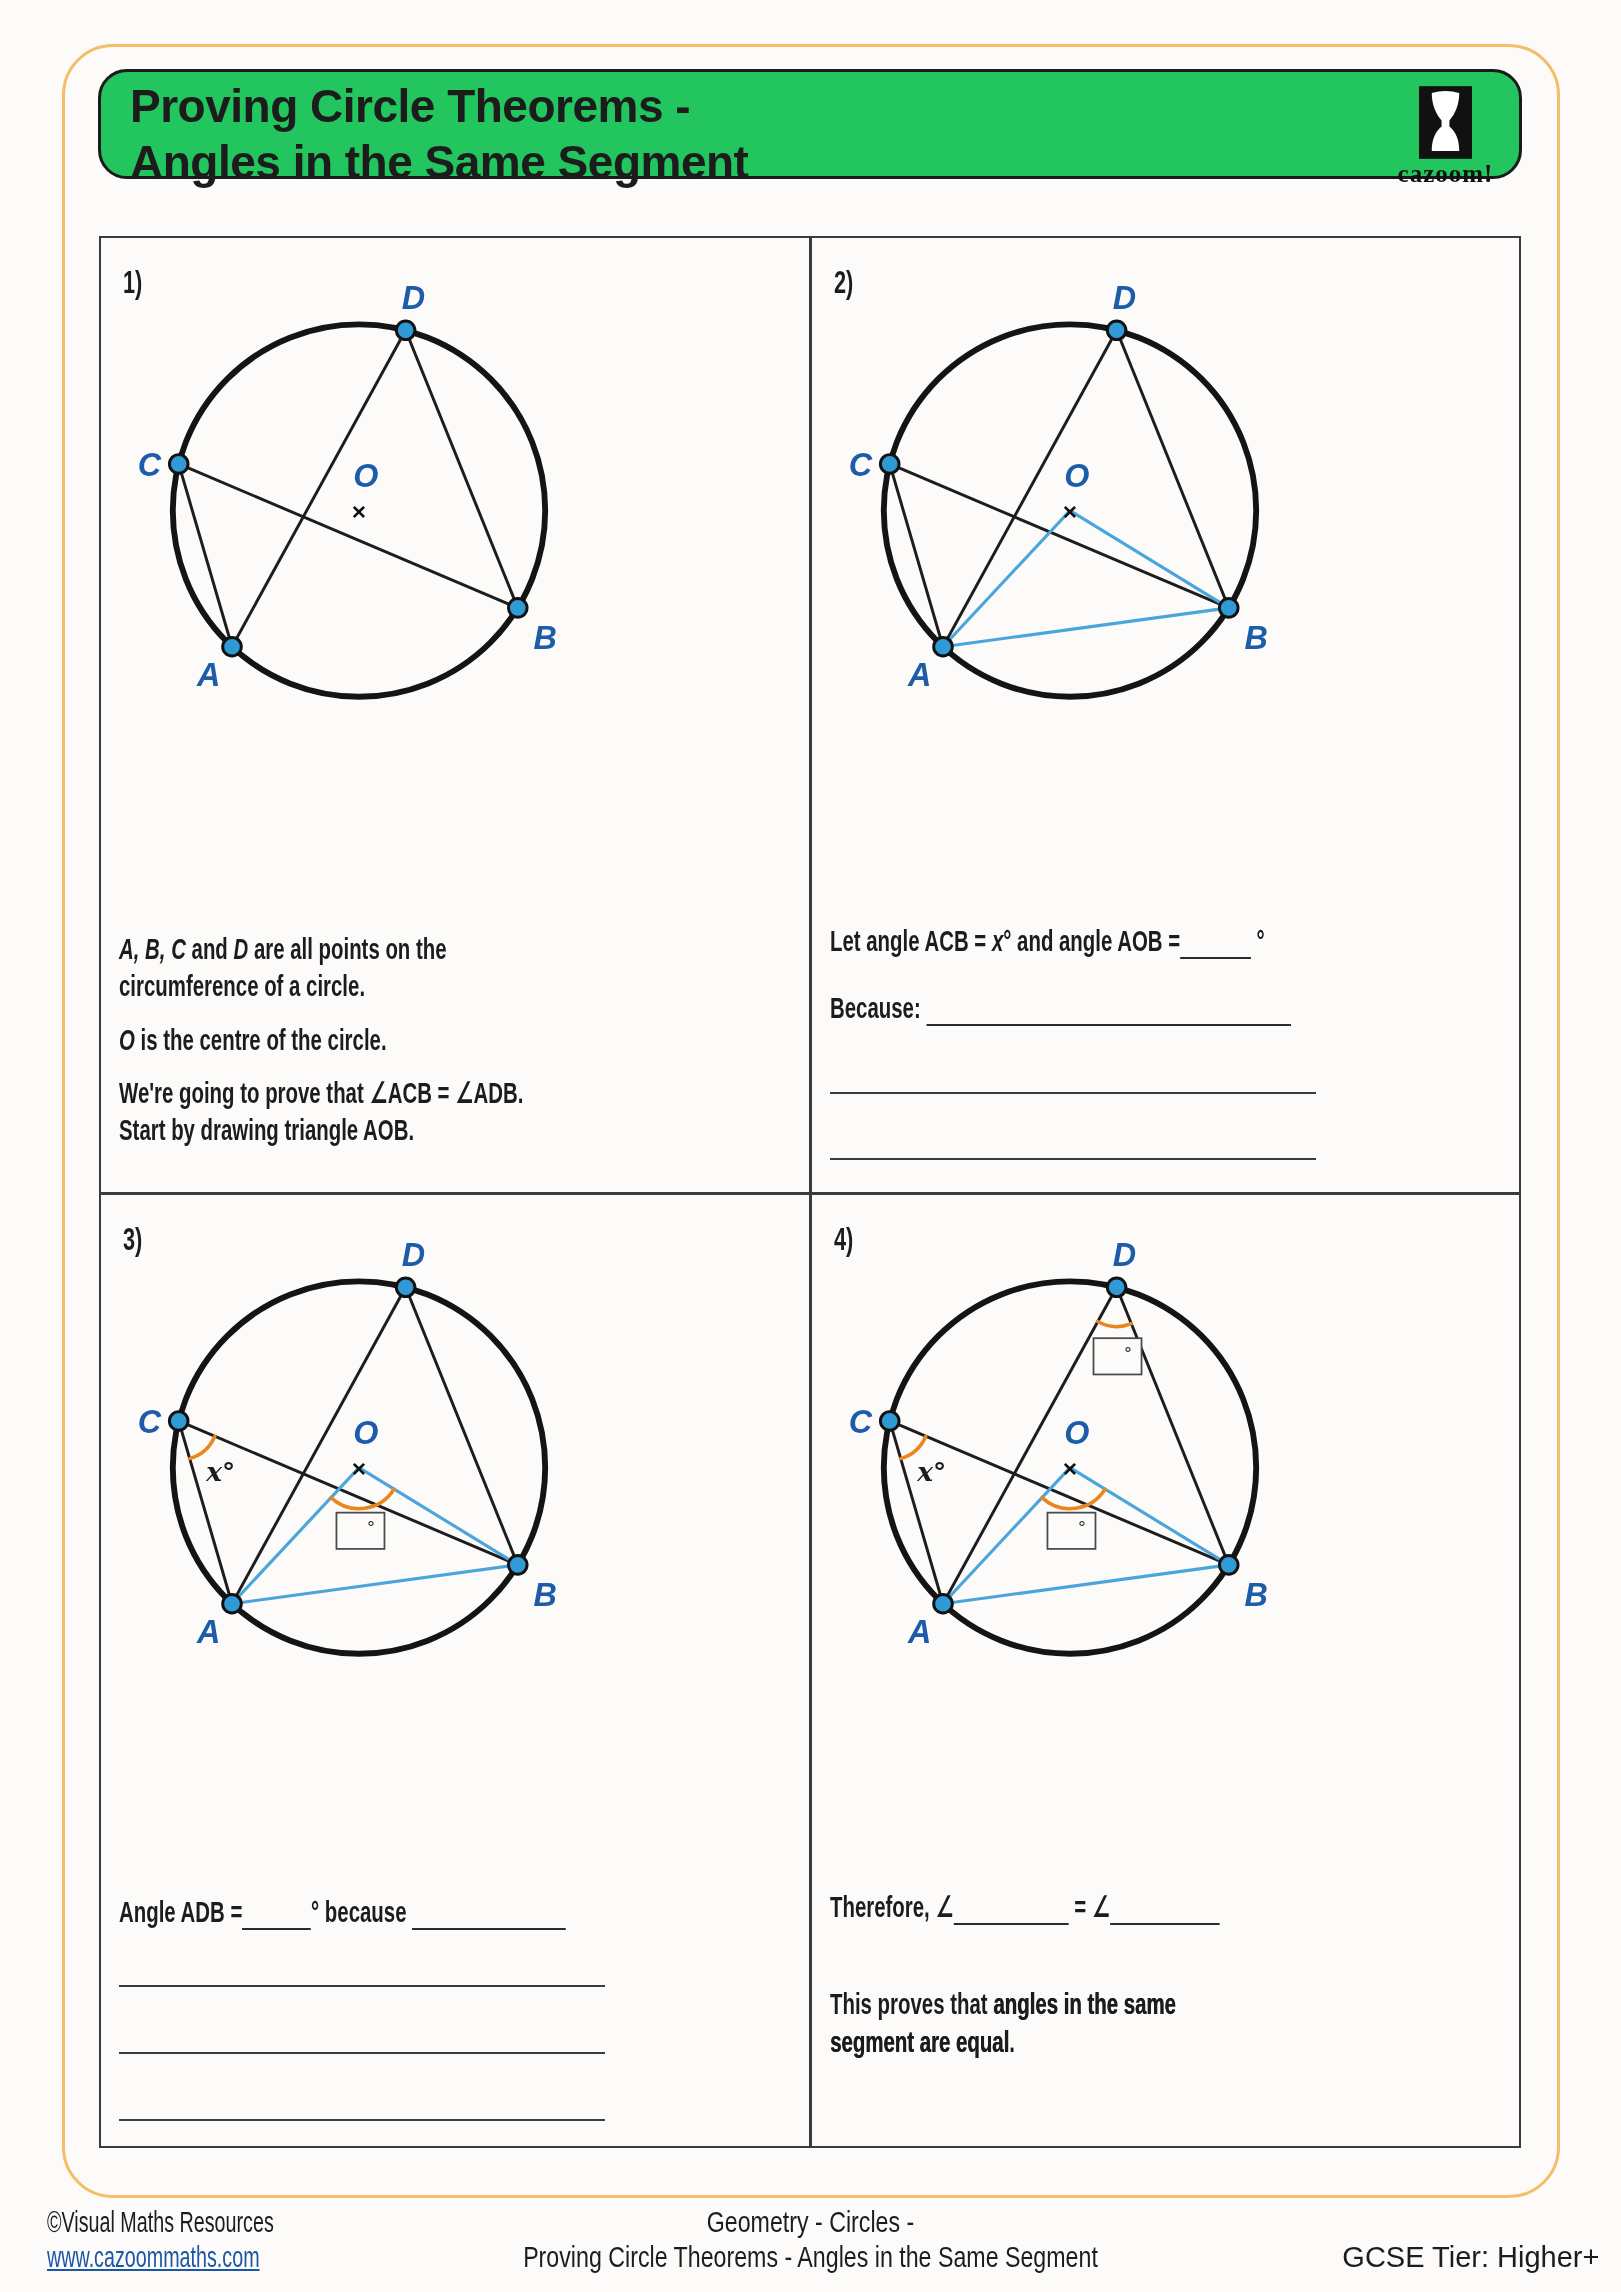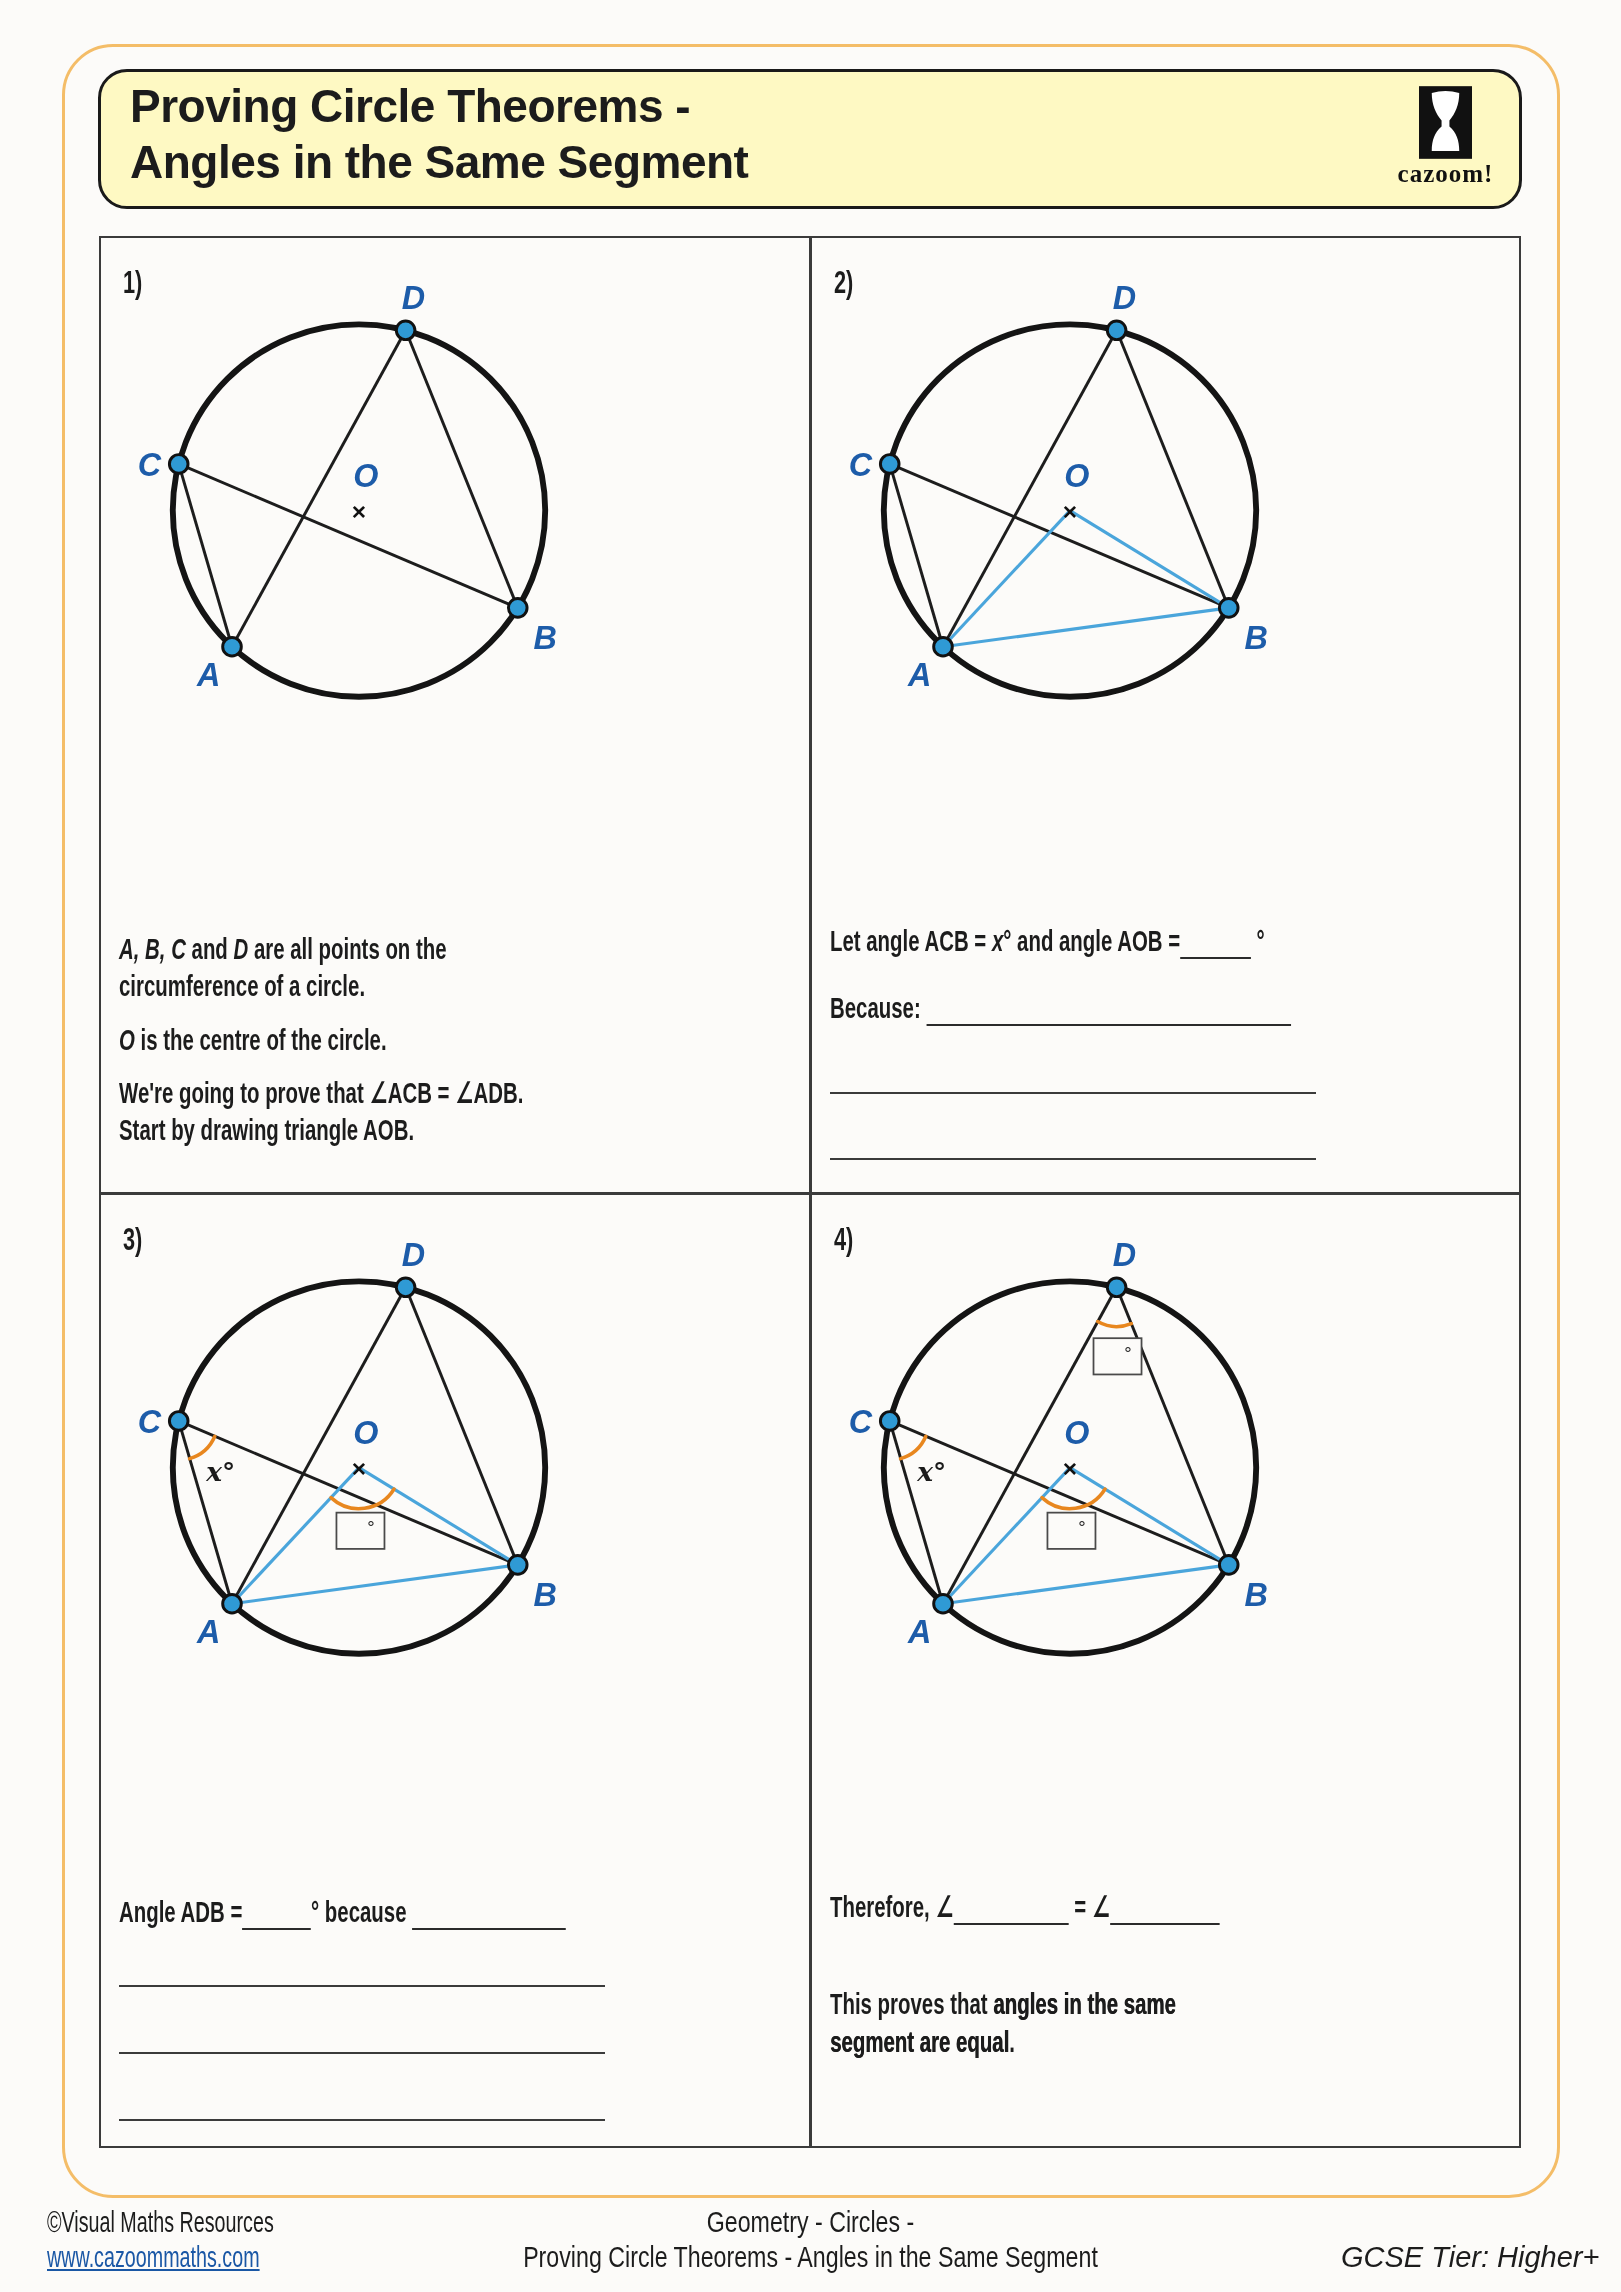--- a/index.html
+++ b/index.html
@@ -1,21 +1,21 @@
 <!DOCTYPE html>
 <html><head>
 <meta charset="utf-8">
 <style>
   html,body { margin:0; padding:0; background:#e8e8e8; }
   .page { position:relative; width:1621px; height:2293px; background:#FCFBF9;
           font-family:"Liberation Sans","DejaVu Sans",sans-serif; color:#1c1c1c; overflow:hidden; }
   .accent { position:absolute; left:62px; top:44px; width:1492px; height:2148px;
             border:3.9px solid #F4BD68; border-radius:51px; }
-  .header-box { position:absolute; left:98px; top:69px; width:1424px; height:140px;
-                border:3.9px solid #1a1a1a; border-radius:29px; box-sizing:border-box; background:#fef9c3; }
+  .header-box { position:absolute; left:98px; top:69px; width:1424px; height:110px;
+                border:3.9px solid #1a1a1a; border-radius:29px; box-sizing:border-box; background:#22c55e; }
   .title { position:absolute; left:29px; top:5.9px; font-size:46px; font-weight:bold;
            line-height:56px; letter-spacing:-0.5px; white-space:nowrap; }
   .logo { position:absolute; left:1274px; top:13.7px; width:141px; text-align:center; }
   .logo svg { display:block; margin:0 auto; }
   .logo-text { font-family:"Liberation Serif","DejaVu Serif",serif; font-weight:bold;
                font-size:25px; letter-spacing:1px; color:#111; margin-top:1px; }
   .table { position:absolute; left:99px; top:236px; width:1422px; height:1912px;
            border:2.9px solid #3b3b3b; box-sizing:border-box; }
   .vline { position:absolute; left:708px; top:0; width:2.9px; height:100%; background:#3b3b3b; }
   .hline { position:absolute; left:0; top:954px; height:2.9px; width:100%; background:#3b3b3b; }
@@ -43,21 +43,21 @@
   .write-lines { position:absolute; left:17.6px; width:486px; }
   .p2 .write-lines { top:790px; }
   .p3 .write-lines { top:725px; }
   .write-line { height:64px; border-bottom:2.5px solid #3b3b3b; }
   .p3 .write-line { height:65px; }
   .it { font-style:italic; }
   .xb { text-shadow:0.6px 0 0 currentColor; }
   .footer-left  { position:absolute; left:47px; top:2205px; font-size:29px; line-height:35px; }
   .footer-center{ position:absolute; left:0px; top:2205px; width:1621px; text-align:center;
                   font-size:29px; line-height:35px; transform:scaleX(0.8); transform-origin:50% 0; }
-  .footer-right { position:absolute; right:21.6px; top:2241px; font-size:29px;font-style:italic; }
+  .footer-right { position:absolute; right:21.6px; top:2241px; font-size:29px; }
   .link { color:#1A57A5; text-decoration:underline; cursor:pointer; }
 </style>
 </head>
 <body>
 
 <div class="page">
 
   <div class="accent"></div>
 
   <div class="header-box">

